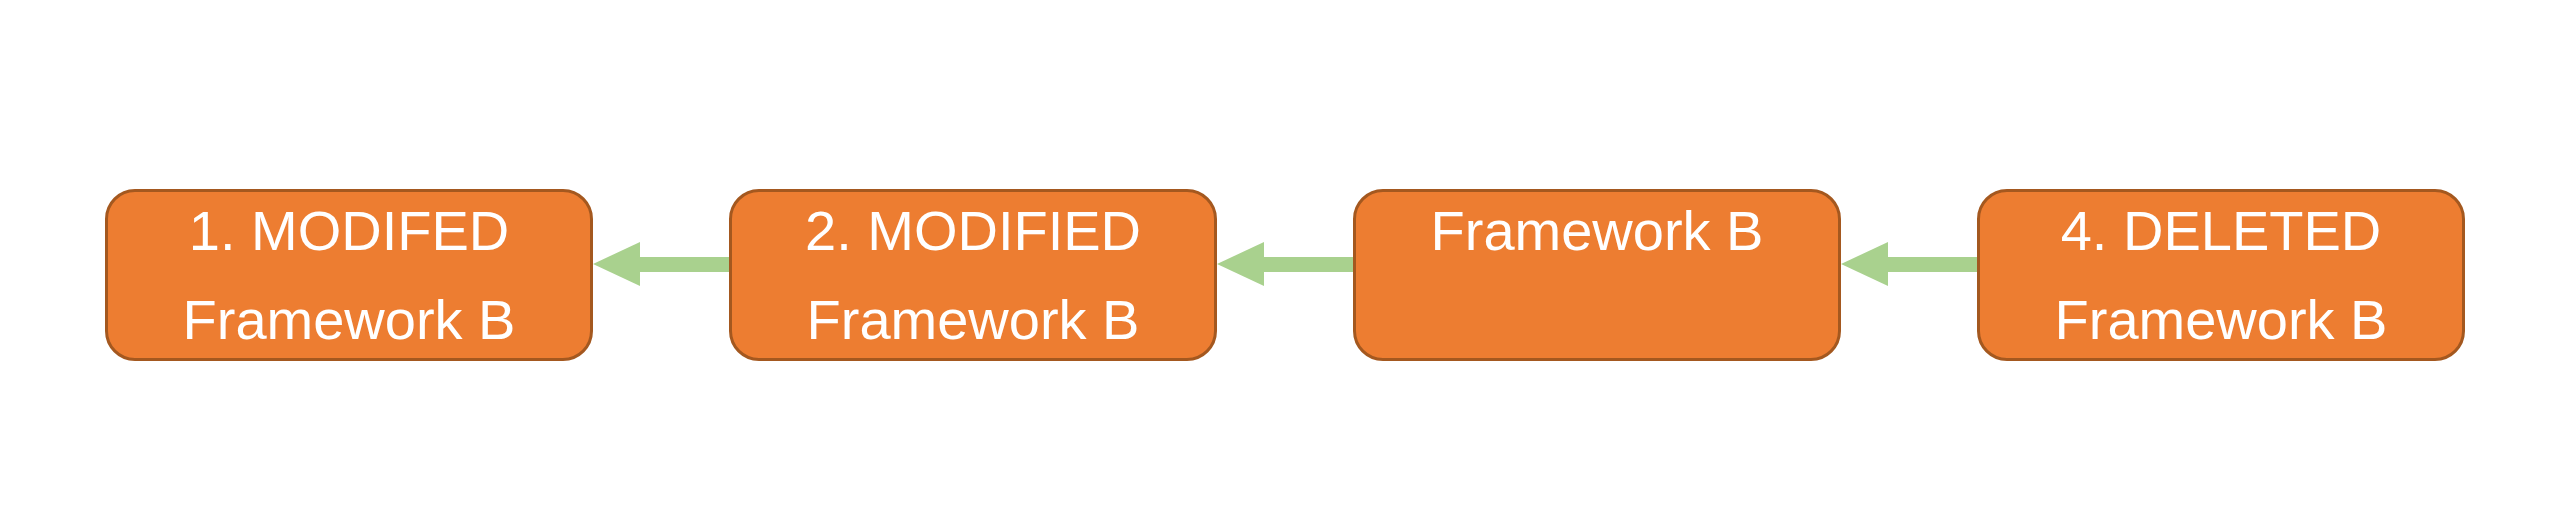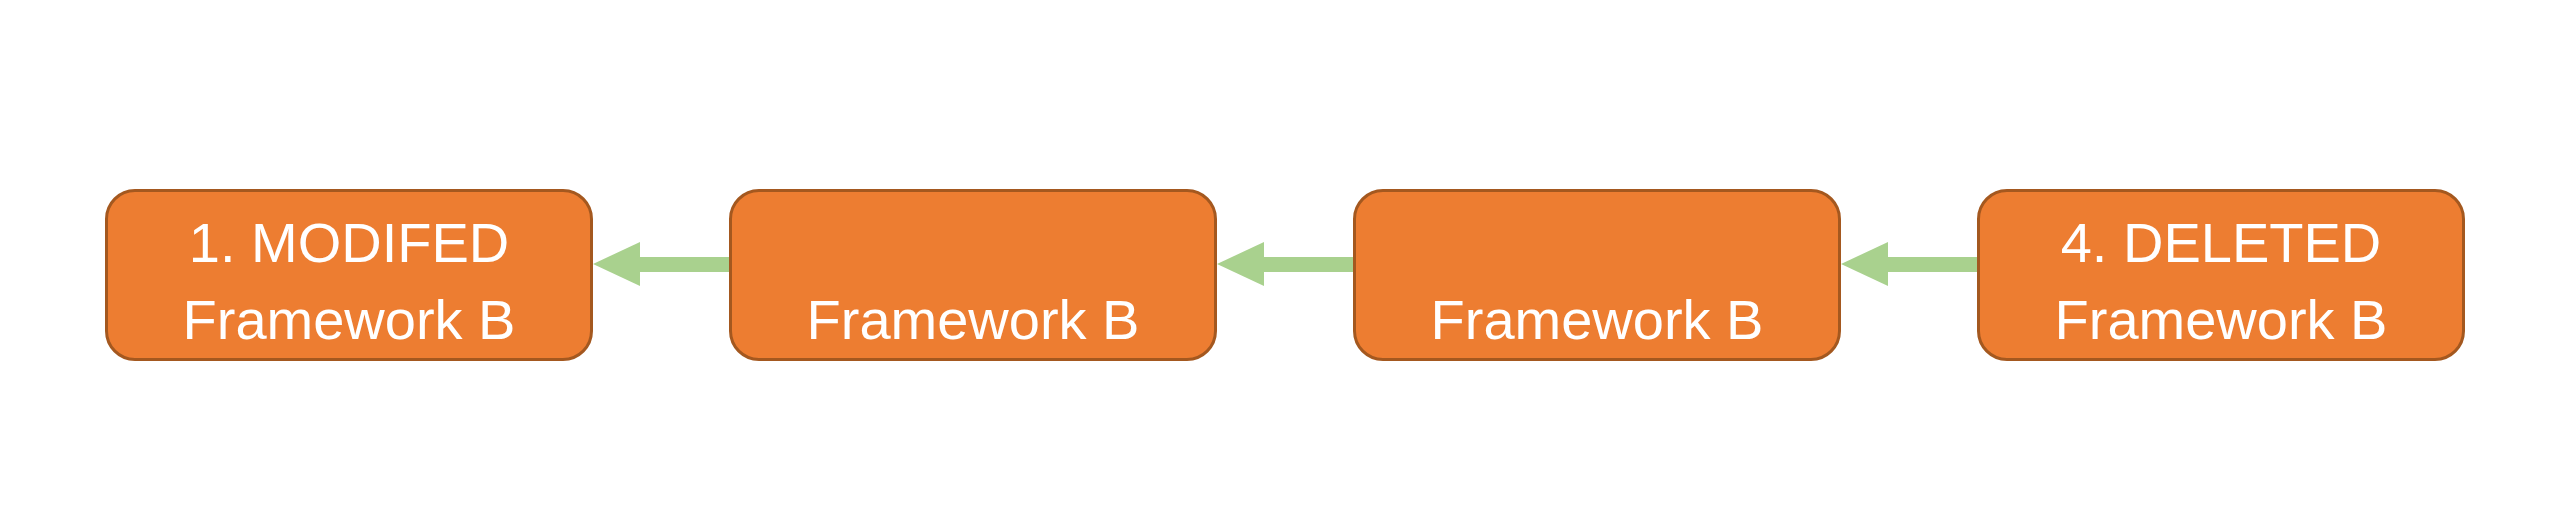--- a/index.html
+++ b/index.html
@@ -30,21 +30,21 @@
   }
   .node {
     flex: 0 0 488px;
     box-sizing: border-box;
     background: var(--box-fill, #ED7D31);
     border: 3.8px solid var(--box-border, #A4581F);
     border-radius: 30px;
     display: flex;
     flex-direction: column;
     align-items: center;
-    justify-content: flex-end;
+    justify-content: space-between;
     text-align: center;
     margin-top: 22px;
   }
   .node-line {
     display: block;
     color: var(--text-color, #ffffff);
     font-size: 56px;
     line-height: 77px;
     white-space: nowrap;
   }
@@ -78,20 +78,21 @@
       <span class="node-line">1. MODIFED</span>
       <span class="node-line">Framework B</span>
     </div>
 
     <div class="connector">
       <span class="arrow-head"></span>
       <span class="arrow-shaft"></span>
     </div>
 
     <div class="node">
+      <span class="node-line">2. MODIFIED</span>
       <span class="node-line">Framework B</span>
     </div>
 
     <div class="connector">
       <span class="arrow-head"></span>
       <span class="arrow-shaft"></span>
     </div>
 
     <div class="node">
       <span class="node-line">Framework B</span>

